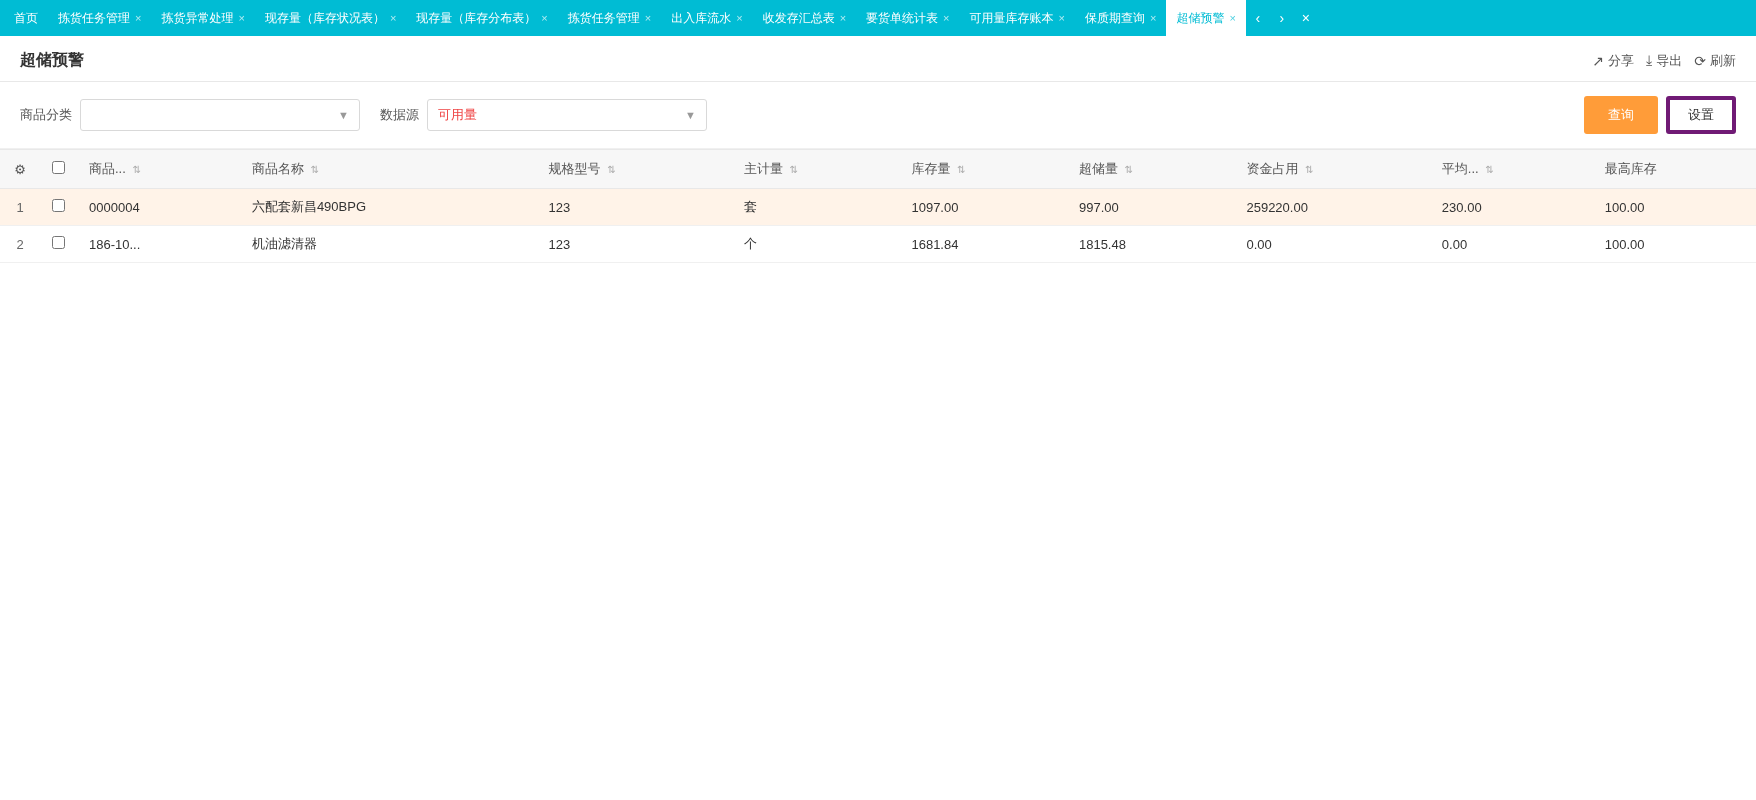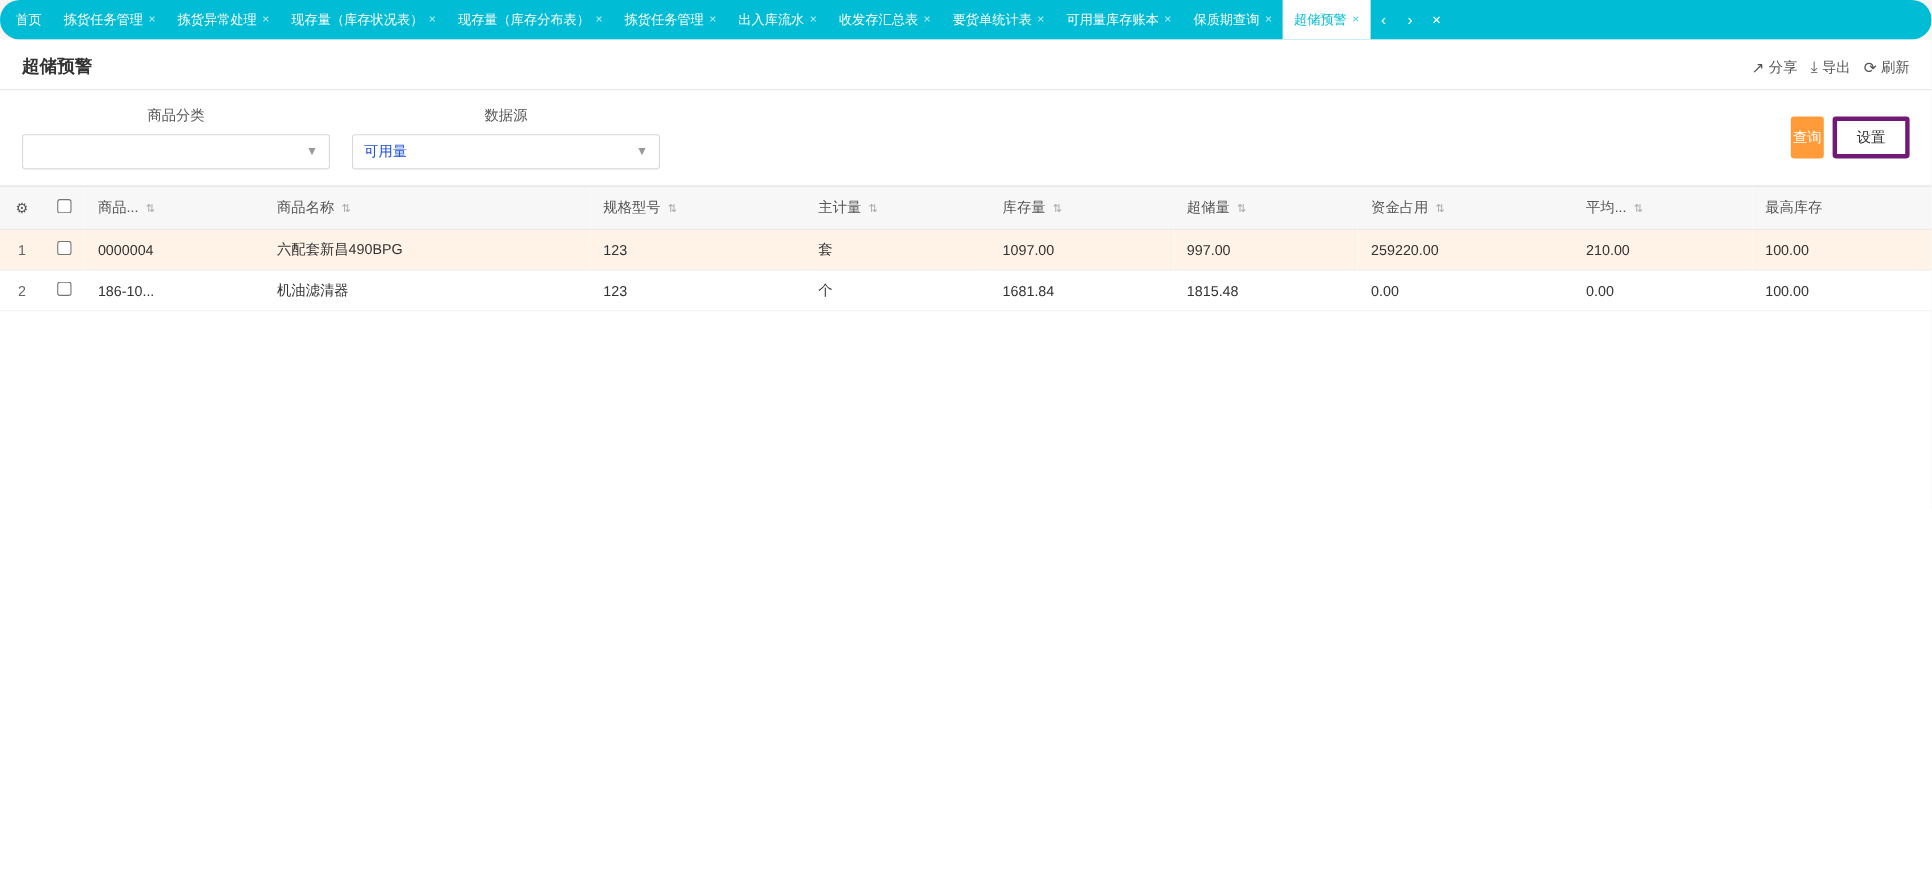--- a/index.html
+++ b/index.html
@@ -6,21 +6,20 @@
     body { font-family: 'Microsoft YaHei', sans-serif; font-size: 13px; background: #f5f5f5; color: #333; }
 
     
     .nav-bar {
       display: flex;
       align-items: center;
       background: #00bcd4;
       height: 36px;
       padding: 4px 4px;
       overflow: hidden;
-      border-radius: 18px;
     }
     .nav-item {
       display: flex;
       align-items: center;
       padding: 0 10px;
       height: 36px;
       color: #fff;
       font-size: 12px;
       white-space: nowrap;
       cursor: pointer;
@@ -83,21 +82,20 @@
       display: flex;
       align-items: center;
       padding: 14px 20px;
       gap: 20px;
       border-bottom: 1px solid #f0f0f0;
     }
     .filter-group {
       display: flex;
       align-items: center;
       gap: 8px;
-      flex-direction: column;
     }
     .filter-label {
       color: #555;
       font-size: 13px;
       white-space: nowrap;
     }
     .filter-select {
       display: flex;
       align-items: center;
       border: 1px solid #d9d9d9;
@@ -116,32 +114,32 @@
       align-items: center;
       border: 1px solid #d9d9d9;
       border-radius: 3px;
       padding: 4px 10px;
       min-width: 280px;
       cursor: pointer;
       background: #fff;
       justify-content: space-between;
       height: 32px;
     }
-    .filter-select2-text { color: #1d4ed8; font-size: 13px; }
+    .filter-select2-text { color: #ef4444; font-size: 13px; }
     .filter-buttons {
       margin-left: auto;
       display: flex;
       gap: 8px;
     }
     .btn-query {
       background: #ff9c39;
       color: #fff;
       border: none;
       border-radius: 3px;
-      padding: 6px 2px;
+      padding: 6px 24px;
       cursor: pointer;
       font-size: 13px;
     }
     .btn-settings {
       background: #fff;
       color: #333;
       border: 4px solid #701a75;
       border-radius: 3px;
       padding: 6px 18px;
       cursor: pointer;
@@ -359,21 +357,21 @@
       <td class="checkbox-cell">
         <input type="checkbox" style="">
       </td>
       <td>0000004</td>
       <td>六配套新昌490BPG</td>
       <td>123</td>
       <td>套</td>
       <td>1097.00</td>
       <td>997.00</td>
       <td>259220.00</td>
-      <td>210.00</td>
+      <td>230.00</td>
       <td>100.00</td>
     </tr>
           <tr class="row-normal">
       <td class="row-index">2</td>
       <td class="checkbox-cell">
         <input type="checkbox" style="">
       </td>
       <td>186-10...</td>
       <td>机油滤清器</td>
       <td>123</td>

